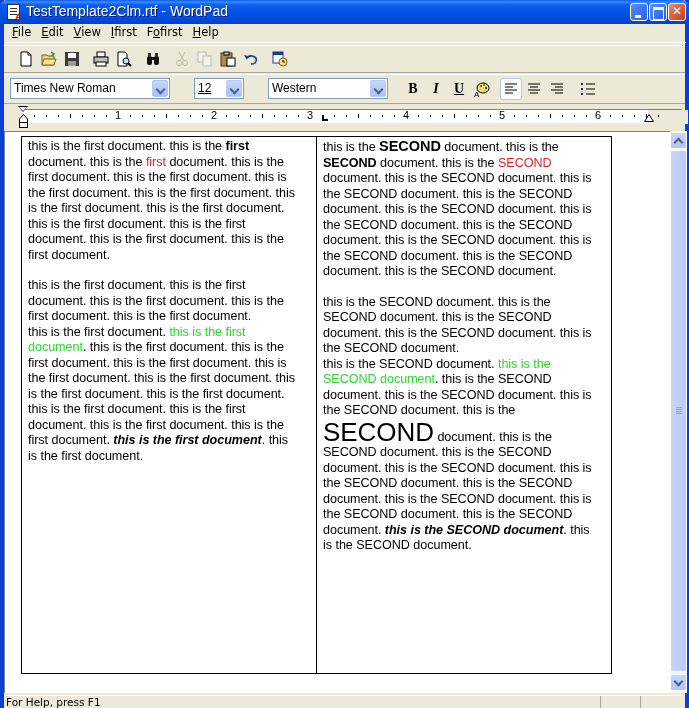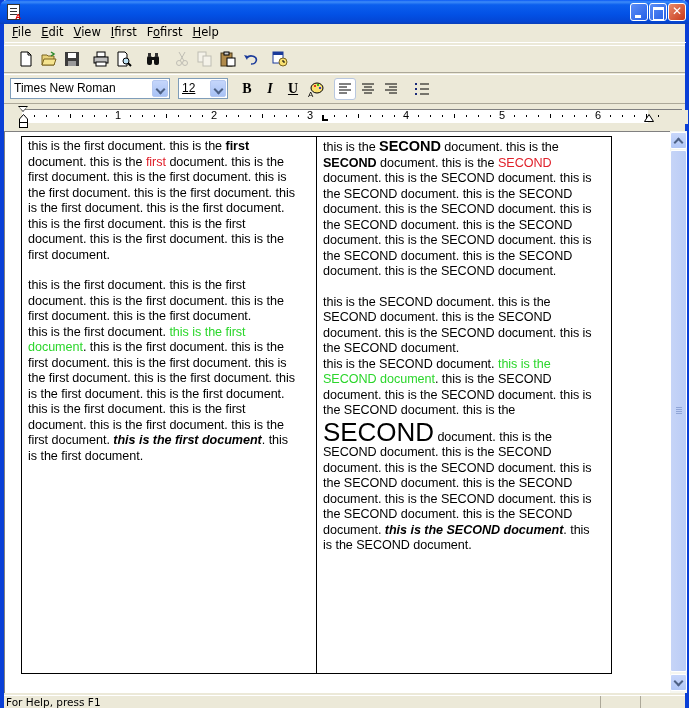--- a/index.html
+++ b/index.html
@@ -27,21 +27,21 @@
   .menu-item { padding: 0 4px; font-size: 12px; height: 17px; line-height: 17px; margin-right: 2px; font-family: "DejaVu Sans", sans-serif; font-size: 11.5px; }
   .menu-item .u { text-decoration: underline; }
 
   .toolbar { position: absolute; left: 0; top: 45px; width: 681px; height: 28px; border-top: 1px solid #fff; border-bottom: 1px solid #ACA899; display: flex; align-items: center; padding-left: 10px; }
   .tool { width: 23px; height: 22px; display: flex; align-items: center; justify-content: center; position: relative; }
   .tool.sep { margin-left: 6px; }
   .tool svg { width: 16px; height: 16px; }
   .tool.disabled svg { opacity: .45; }
 
   .formatbar { position: absolute; left: 0; top: 74px; width: 681px; height: 28px; border-top: 1px solid #fff; display: flex; align-items: center; padding-left: 6px; }
-  .combo { height: 21px; background: #fff; border: 1px solid #7F9DB9; position: relative; margin-right: 8px; font-size: 12px; line-height: 19px; padding-left: 3px; font-family: "Liberation Sans", sans-serif; }
+  .combo { height: 21px; background: #fff; border: 1px solid #7F9DB9; position: relative; margin-right: 24px; font-size: 12px; line-height: 19px; padding-left: 3px; font-family: "Liberation Sans", sans-serif; }
   .combo .dd { position: absolute; right: 1px; top: 1px; width: 16px; height: 17px; background: linear-gradient(#C5D6FB, #A8C2F5); border: 1px solid #B5C8F1; border-radius: 2px; }
   .combo .dd::after { content: ""; position: absolute; left: 4px; top: 5px; width: 5px; height: 5px; border-right: 2px solid #4D6185; border-bottom: 2px solid #4D6185; transform: rotate(45deg); }
   .fbtn { width: 22px; height: 22px; display: flex; align-items: center; justify-content: center; margin-right: 1px; font-family: "Liberation Serif", serif; font-size: 14px; }
   .fbtn.pressed { background: #fff; border: 1px solid #B8C7DF; border-radius: 3px; }
 
   .ruler-area { position: absolute; left: 0; top: 103px; width: 681px; height: 28px; border-top: 1px solid #ACA899; }
   .ruler { position: absolute; left: 18px; top: 5px; width: 660px; height: 14px; background: #fff; border-top: 1px solid #808080; }
   .ruler .gray-left { position: absolute; left: -6px; top: 0; width: 6px; height: 14px; background: #ECE9D8; }
   .ruler .gray-right { position: absolute; left: 626px; top: 0; width: 40px; height: 14px; background: #ECE9D8; }
   .ruler .tick { position: absolute; top: 5px; width: 1px; height: 2px; background: #000; }
@@ -81,20 +81,21 @@
   .statusbar .text { position: absolute; left: 2px; top: 0px; font-family: "DejaVu Sans", sans-serif; font-size: 10.5px; line-height: 13px; }
   .statusbar .pane { position: absolute; top: 0; width: 1px; height: 13px; background: #ACA899; }
 </style>
 </head>
 <body>
 
 <div class="window">
 
   <div class="titlebar">
     <span class="app-icon"></span>
+    <span class="title">TestTemplate2Clm.rtf - WordPad</span>
     <span class="tb-btn min"></span>
     <span class="tb-btn max"></span>
     <span class="tb-btn close"></span>
   </div>
 
   <div class="menubar">
     <span class="menu-item"><span class="u">F</span><span>ile</span></span>
     <span class="menu-item"><span class="u">E</span><span>dit</span></span>
     <span class="menu-item"><span class="u">V</span><span>iew</span></span>
     <span class="menu-item"><span class="u">I</span><span>first</span></span>
@@ -182,20 +183,24 @@
     </span>
   </div>
 
   <div class="formatbar">
     <div class="combo" style="width:160px;">
       <span>Times New Roman</span>
       <span class="dd"></span>
     </div>
     <div class="combo" style="width:50px;text-decoration:underline;">
       <span>12</span>
+      <span class="dd"></span>
+    </div>
+    <div class="combo" style="width:120px; margin-right:14px;">
+      <span>Western</span>
       <span class="dd"></span>
     </div>
     <span class="fbtn" style="font-weight:bold;">
         <span>B</span>
       </span>
     <span class="fbtn" style="font-style:italic; font-weight:bold;">
         <span>I</span>
       </span>
     <span class="fbtn" style="text-decoration:underline; font-weight:bold;">
         <span>U</span>

